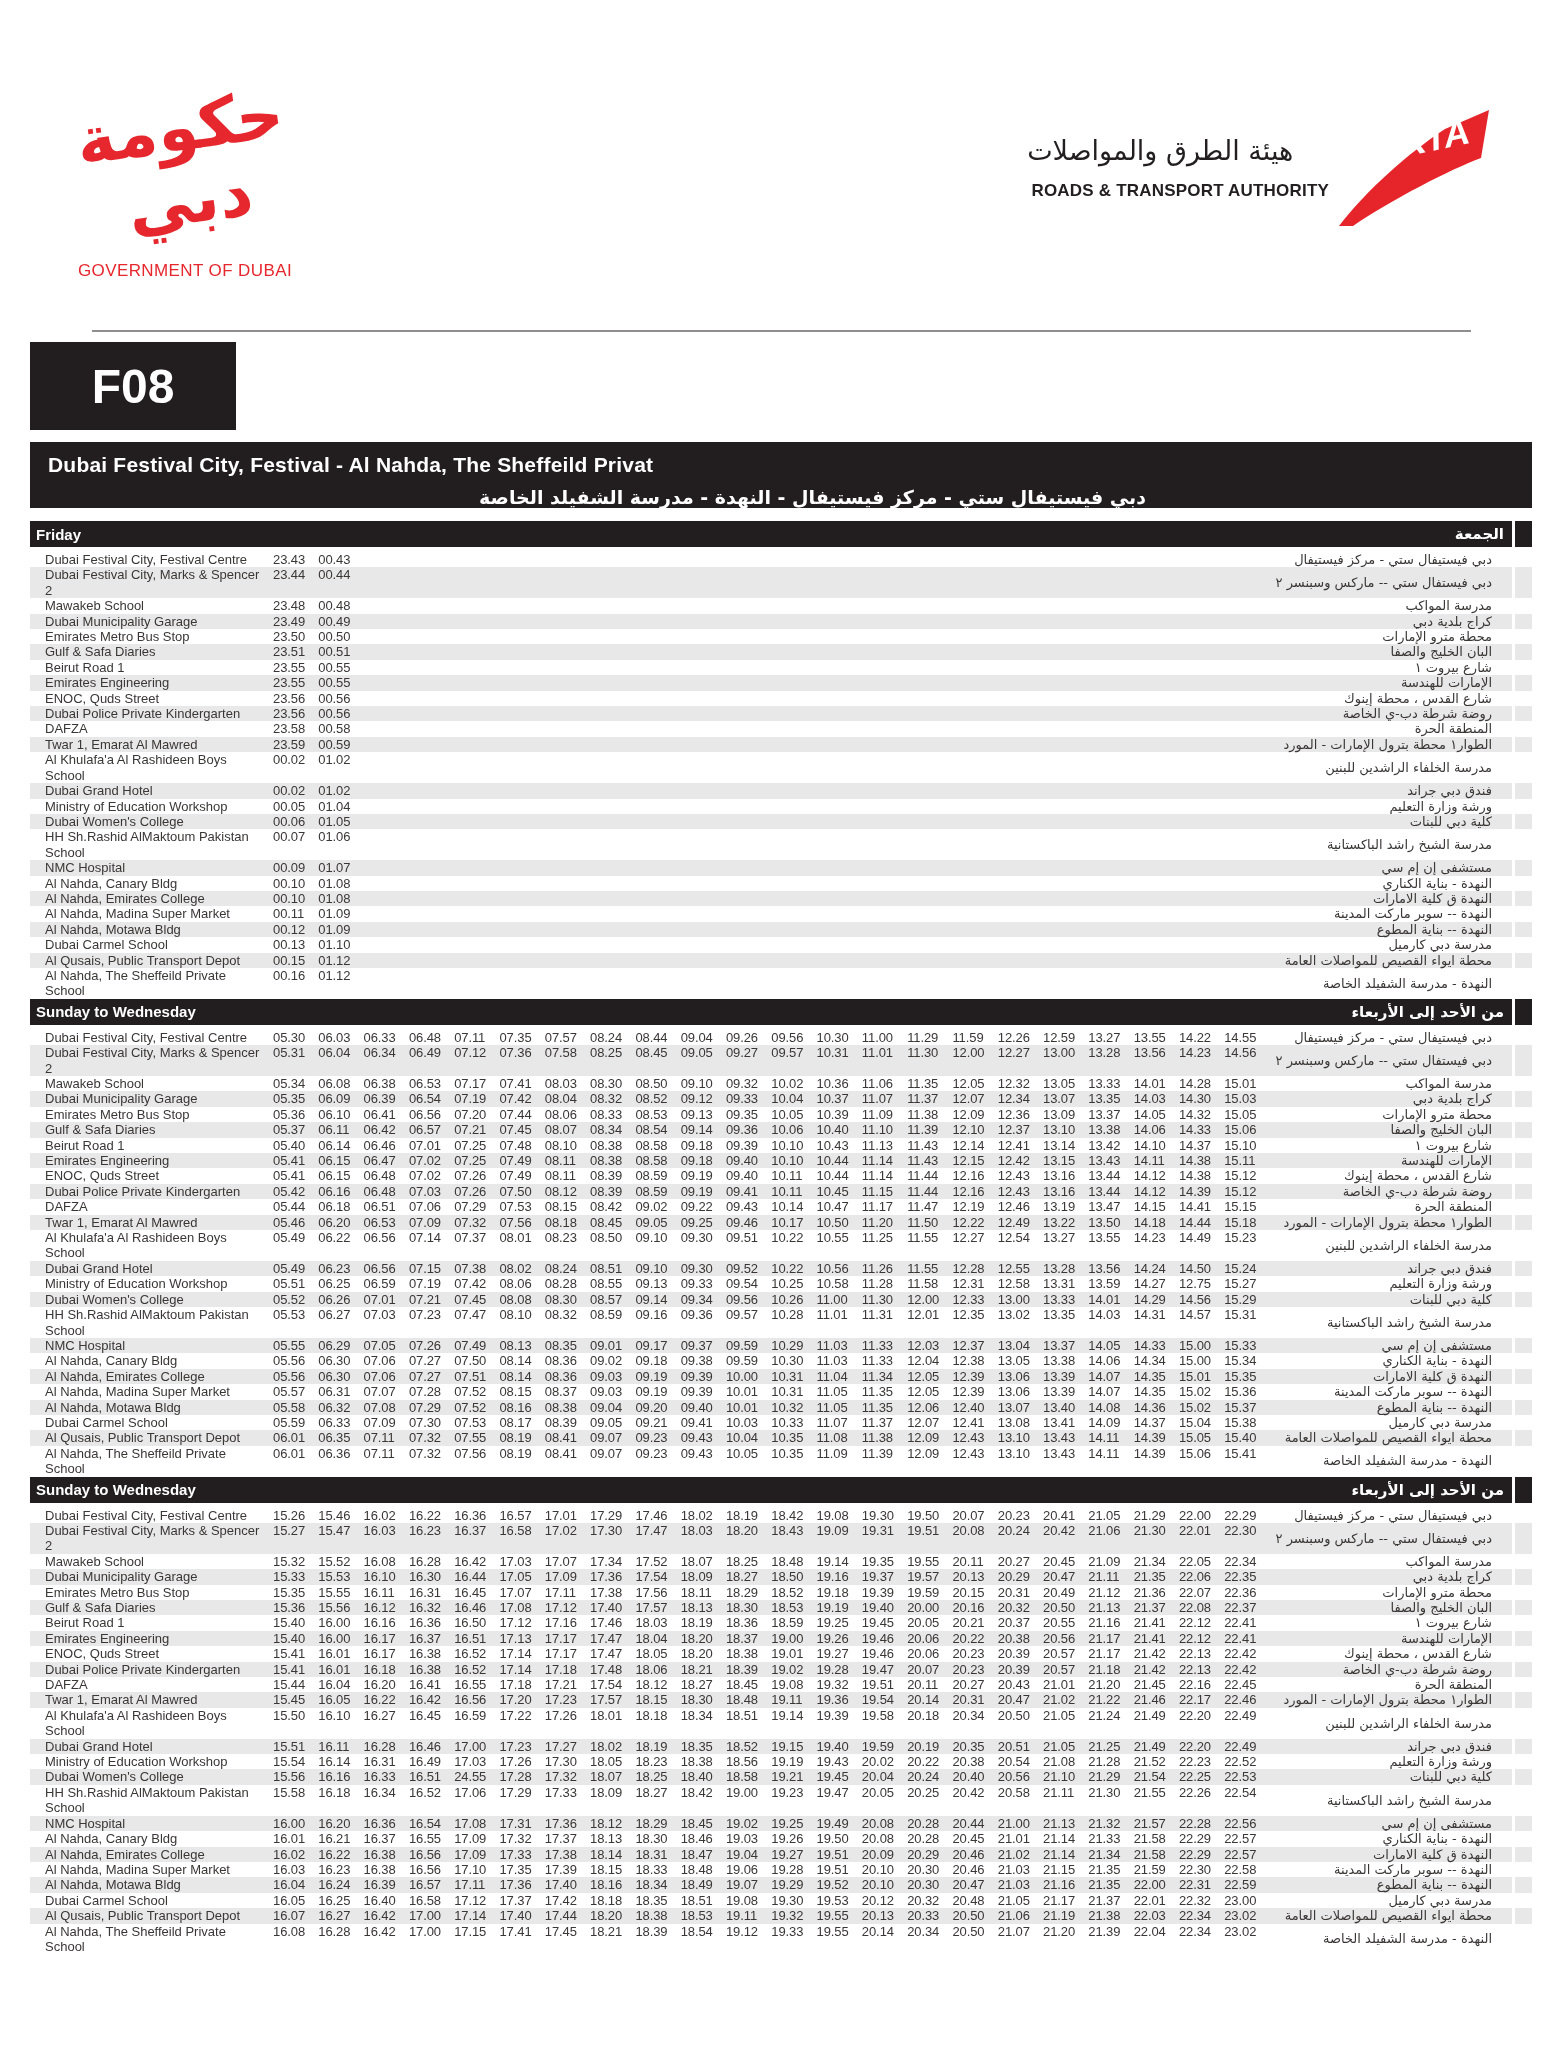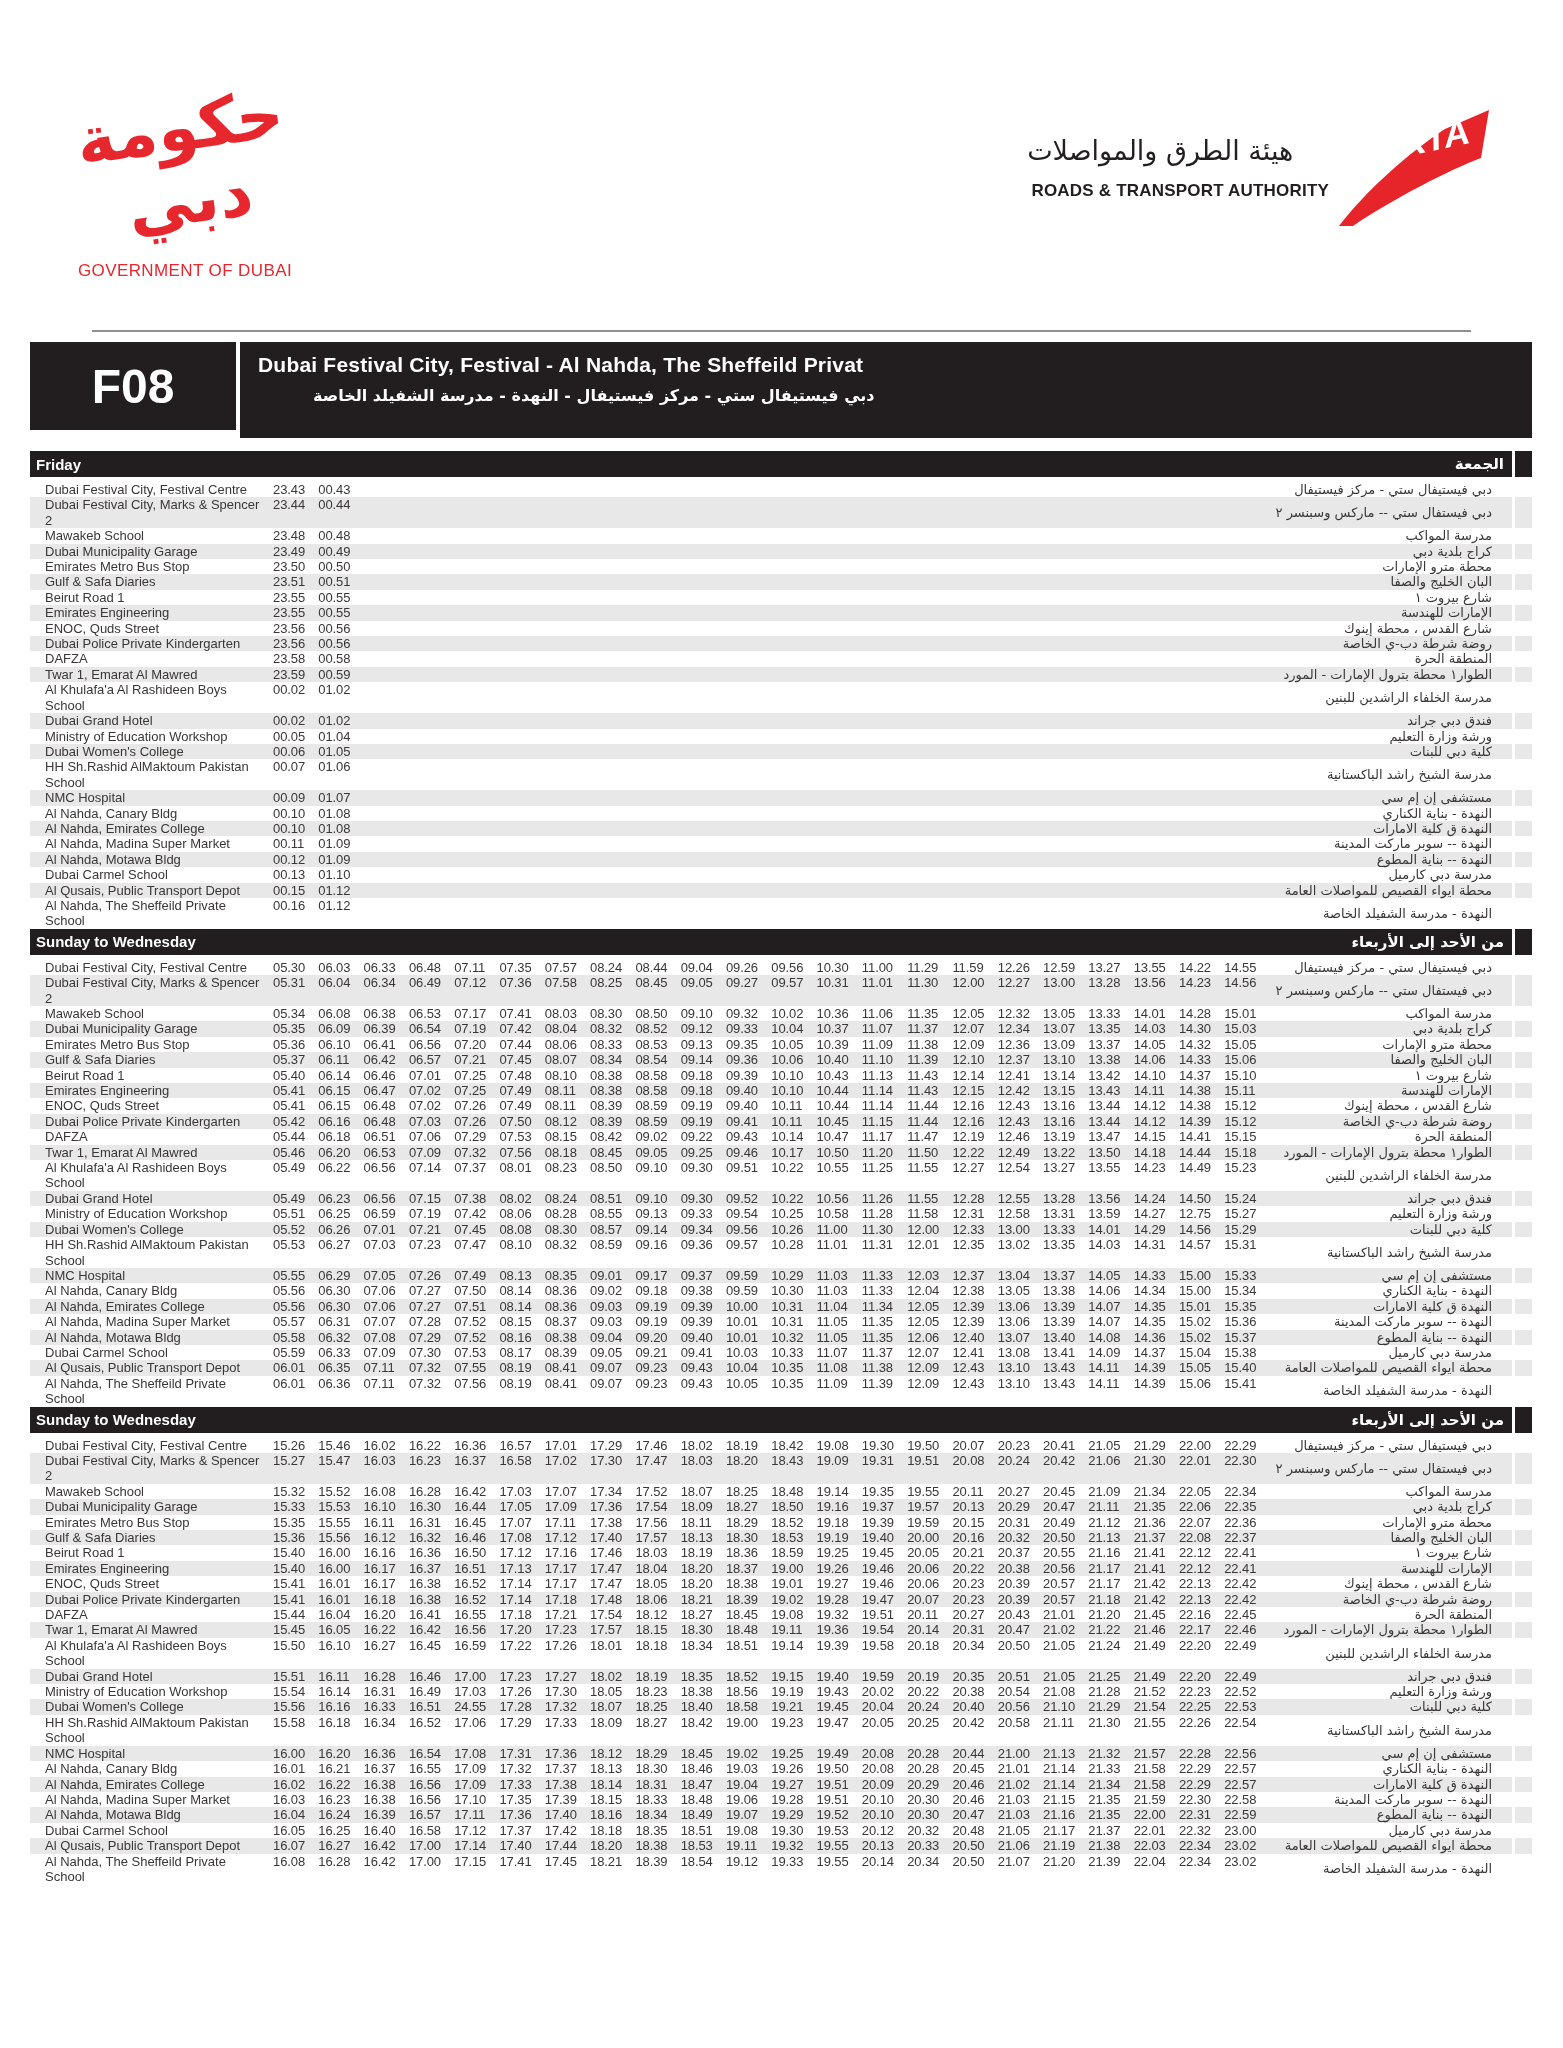--- a/index.html
+++ b/index.html
@@ -15,26 +15,26 @@
   .gov-callig{color:#e6272d;font-size:66px;line-height:1.1;transform:rotate(-8deg);font-weight:bold;}
   .gov-en{color:#e6272d;font-size:17px;font-weight:normal;letter-spacing:.4px;margin-top:24px;white-space:nowrap;}
   .rta{position:absolute;right:72px;top:108px;display:flex;align-items:center;gap:4px;}
   .rta-text{text-align:center;}
   .rta-ar{font-size:27px;color:#231f20;line-height:1.15;}
   .rta-en{font-size:17px;font-weight:bold;color:#231f20;letter-spacing:.2px;margin-top:15px;white-space:nowrap;padding-left:40px;}
   .rta-mark{width:158px;height:120px;position:relative;}
   .rule{border-top:2px solid #8f8d8d;margin:0 92px;}
 
   
-  .route-row{display:flex;gap:4px;margin:10px 31px 0 30px;}
+  .route-row{display:flex;gap:12px;margin:10px 31px 0 30px;flex-direction:column;}
   .route-code{width:206px;background:#221e1f;color:#fff;display:flex;align-items:center;justify-content:center;
     font-size:48px;font-weight:bold;height:88px;flex:0 0 auto;}
   .route-title{flex:1;background:#221e1f;color:#fff;height:96px;box-sizing:border-box;padding:11px 10px 0 18px;}
   .route-title-en{font-size:21px;font-weight:bold;letter-spacing:.2px;}
-  .route-title-ar{font-size:16px;font-weight:bold;direction:rtl;text-align:left;padding-left:55px;margin-top:9px;}
+  .route-title-ar{font-size:19px;font-weight:bold;direction:rtl;text-align:center;padding-left:55px;margin-top:9px;}
 
   
   .sections{margin:0 31px 0 30px;}
   .sec{}
   .sec:first-child{margin-top:13px;}
   .secbar{display:flex;height:26px;margin-bottom:5px;}
   .secbar-main{flex:1;background:#221e1f;color:#fff;display:flex;justify-content:space-between;align-items:center;
     padding:0 8px 0 6px;font-weight:bold;font-size:15px;gap:24px;}
   .secbar-stub{width:17px;background:#221e1f;margin-left:3px;}
   .trow{display:flex;}

